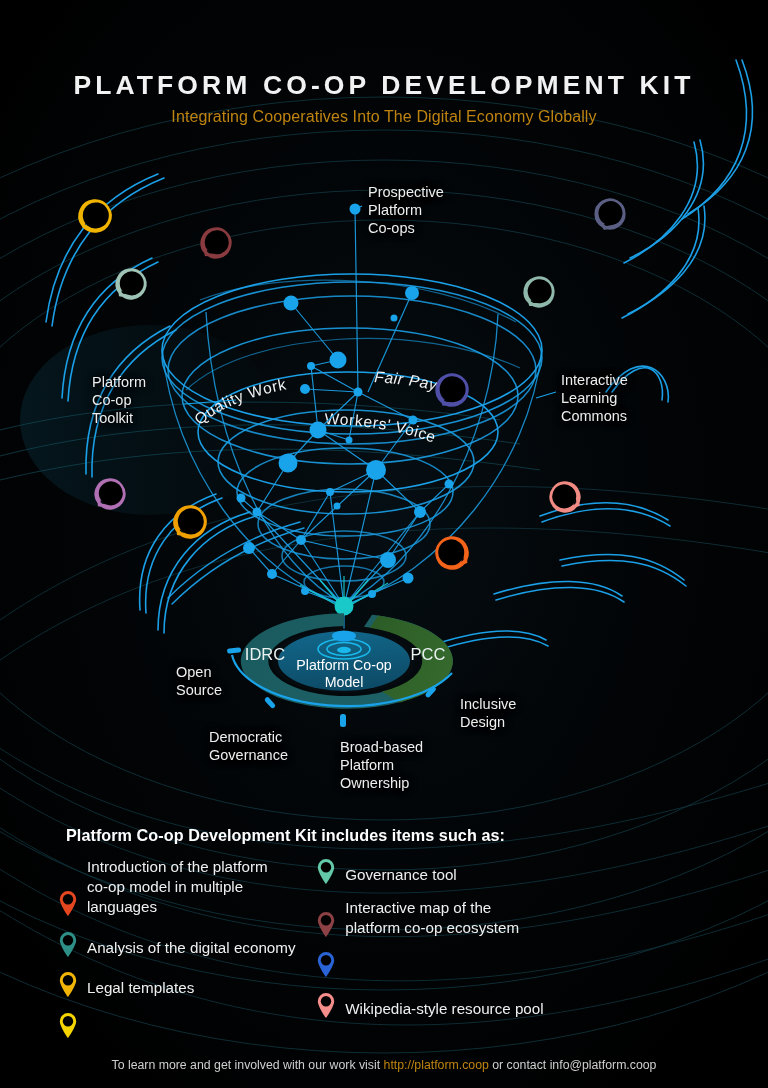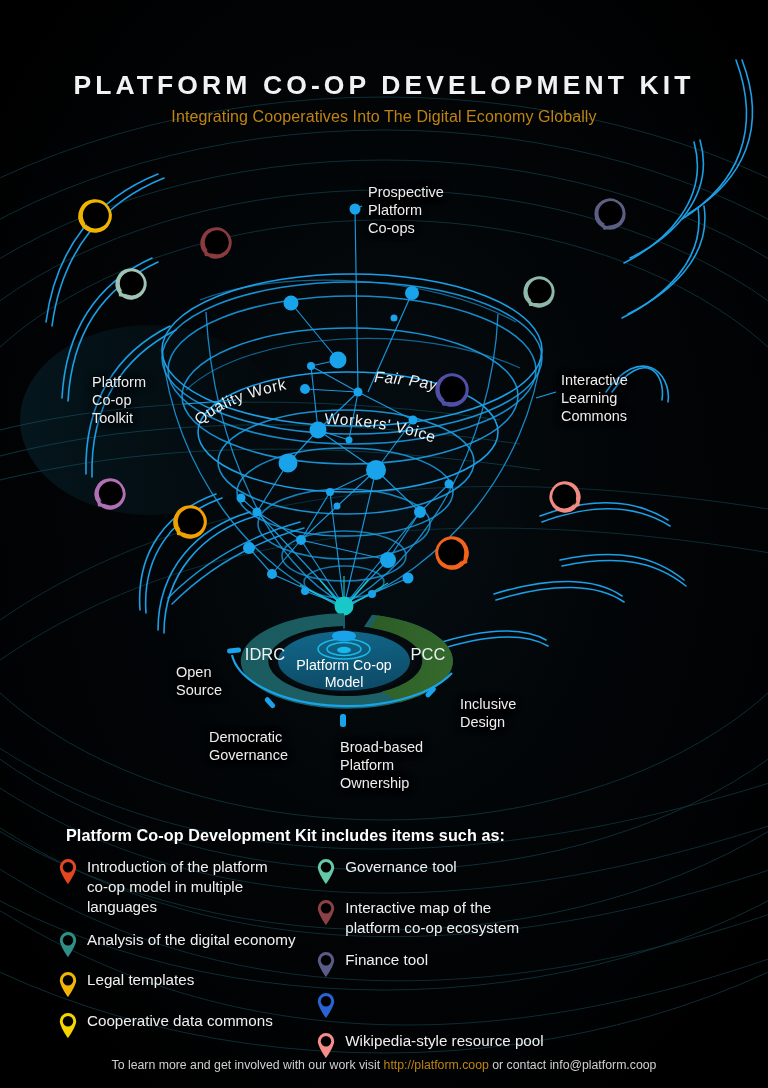--- a/index.html
+++ b/index.html
@@ -41,21 +41,21 @@
   
   .kitbox{position:absolute;left:0;top:826px;width:618px;z-index:25;}
   .kit-head{
     margin:0 0 12px 66px;font-size:16.2px;font-weight:bold;color:#ffffff;
     letter-spacing:0.05px;
     font-family:"Liberation Sans", sans-serif;
   }
   .kit-cols{display:flex;padding-left:58px;padding-right:20px;}
   .kit-col{width:330px;}
   .kit-col.right{width:360px;}
-  .kit-item{display:flex;align-items:flex-start;margin-bottom:12.5px;}
+  .kit-item{display:flex;align-items:flex-end;margin-bottom:12.5px;}
   .kit-item .pin{flex:0 0 auto;width:20px;height:27px;margin-right:9px;margin-top:1px;}
   .kit-item .txt{
     font-size:15.2px;line-height:1.32;color:#f0f0f0;
     font-family:"Liberation Sans", sans-serif;white-space:pre-line;
   }
 
   
   .footer{
     position:absolute;left:0;top:1058px;width:768px;text-align:center;z-index:25;
     font-size:12.3px;color:#cfcfcf;font-family:"Liberation Sans", sans-serif;
@@ -432,46 +432,38 @@
             <path d="M10 26 C10 26 18.2 14.5 18.2 9.2 A8.2 8.2 0 1 0 1.8 9.2 C1.8 14.5 10 26 10 26 Z" fill="#f2b407"></path>
             <circle cx="10" cy="9.2" r="5.2" fill="#000"></circle>
           </svg>
           <div class="txt">Legal templates</div>
         </div>
         <div class="kit-item">
           <svg class="pin" viewBox="0 0 20 27">
             <path d="M10 26 C10 26 18.2 14.5 18.2 9.2 A8.2 8.2 0 1 0 1.8 9.2 C1.8 14.5 10 26 10 26 Z" fill="#f5d400"></path>
             <circle cx="10" cy="9.2" r="5.2" fill="#000"></circle>
           </svg>
-          <div class="txt">Cooperative data commons</div>
         </div>
       </div>
 
       <div class="kit-col right">
         <div class="kit-item">
           <svg class="pin" viewBox="0 0 20 27">
             <path d="M10 26 C10 26 18.2 14.5 18.2 9.2 A8.2 8.2 0 1 0 1.8 9.2 C1.8 14.5 10 26 10 26 Z" fill="#63c9a8"></path>
             <circle cx="10" cy="9.2" r="5.2" fill="#000"></circle>
           </svg>
           <div class="txt">Governance tool</div>
         </div>
         <div class="kit-item">
           <svg class="pin" viewBox="0 0 20 27">
             <path d="M10 26 C10 26 18.2 14.5 18.2 9.2 A8.2 8.2 0 1 0 1.8 9.2 C1.8 14.5 10 26 10 26 Z" fill="#8c4145"></path>
             <circle cx="10" cy="9.2" r="5.2" fill="#000"></circle>
           </svg>
           <div class="txt">Interactive map of the
 platform co-op ecosystem</div>
-        </div>
-        <div class="kit-item">
-          <svg class="pin" viewBox="0 0 20 27">
-            <path d="M10 26 C10 26 18.2 14.5 18.2 9.2 A8.2 8.2 0 1 0 1.8 9.2 C1.8 14.5 10 26 10 26 Z" fill="#5a5b86"></path>
-            <circle cx="10" cy="9.2" r="5.2" fill="#000"></circle>
-          </svg>
-          <div class="txt">Finance tool</div>
         </div>
         <div class="kit-item">
           <svg class="pin" viewBox="0 0 20 27">
             <path d="M10 26 C10 26 18.2 14.5 18.2 9.2 A8.2 8.2 0 1 0 1.8 9.2 C1.8 14.5 10 26 10 26 Z" fill="#2a63d6"></path>
             <circle cx="10" cy="9.2" r="5.2" fill="#000"></circle>
           </svg>
         </div>
         <div class="kit-item">
           <svg class="pin" viewBox="0 0 20 27">
             <path d="M10 26 C10 26 18.2 14.5 18.2 9.2 A8.2 8.2 0 1 0 1.8 9.2 C1.8 14.5 10 26 10 26 Z" fill="#f58d8a"></path>

